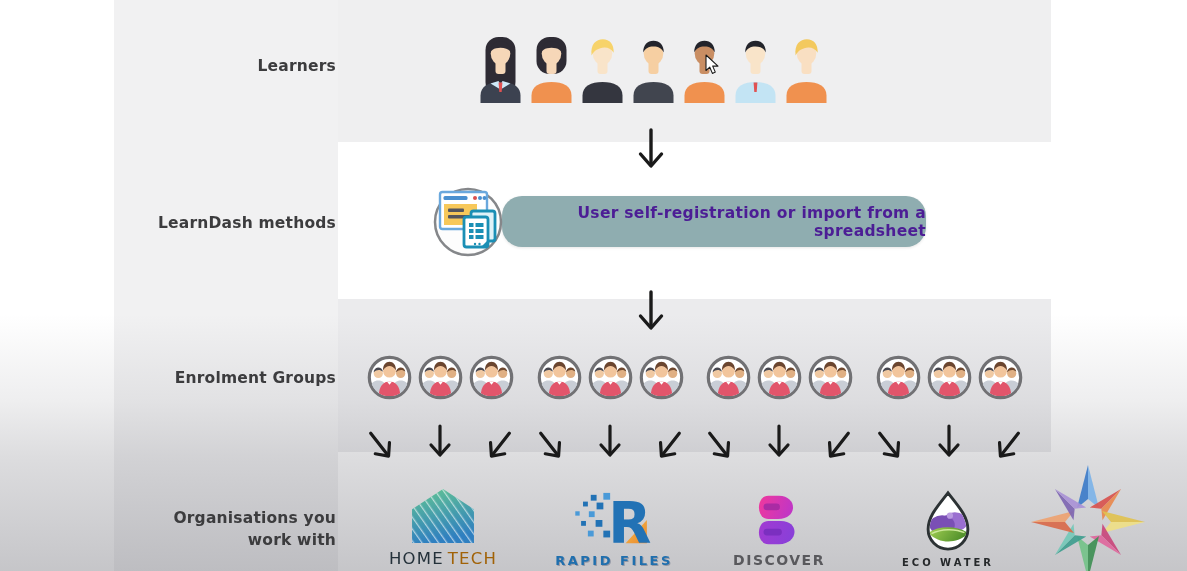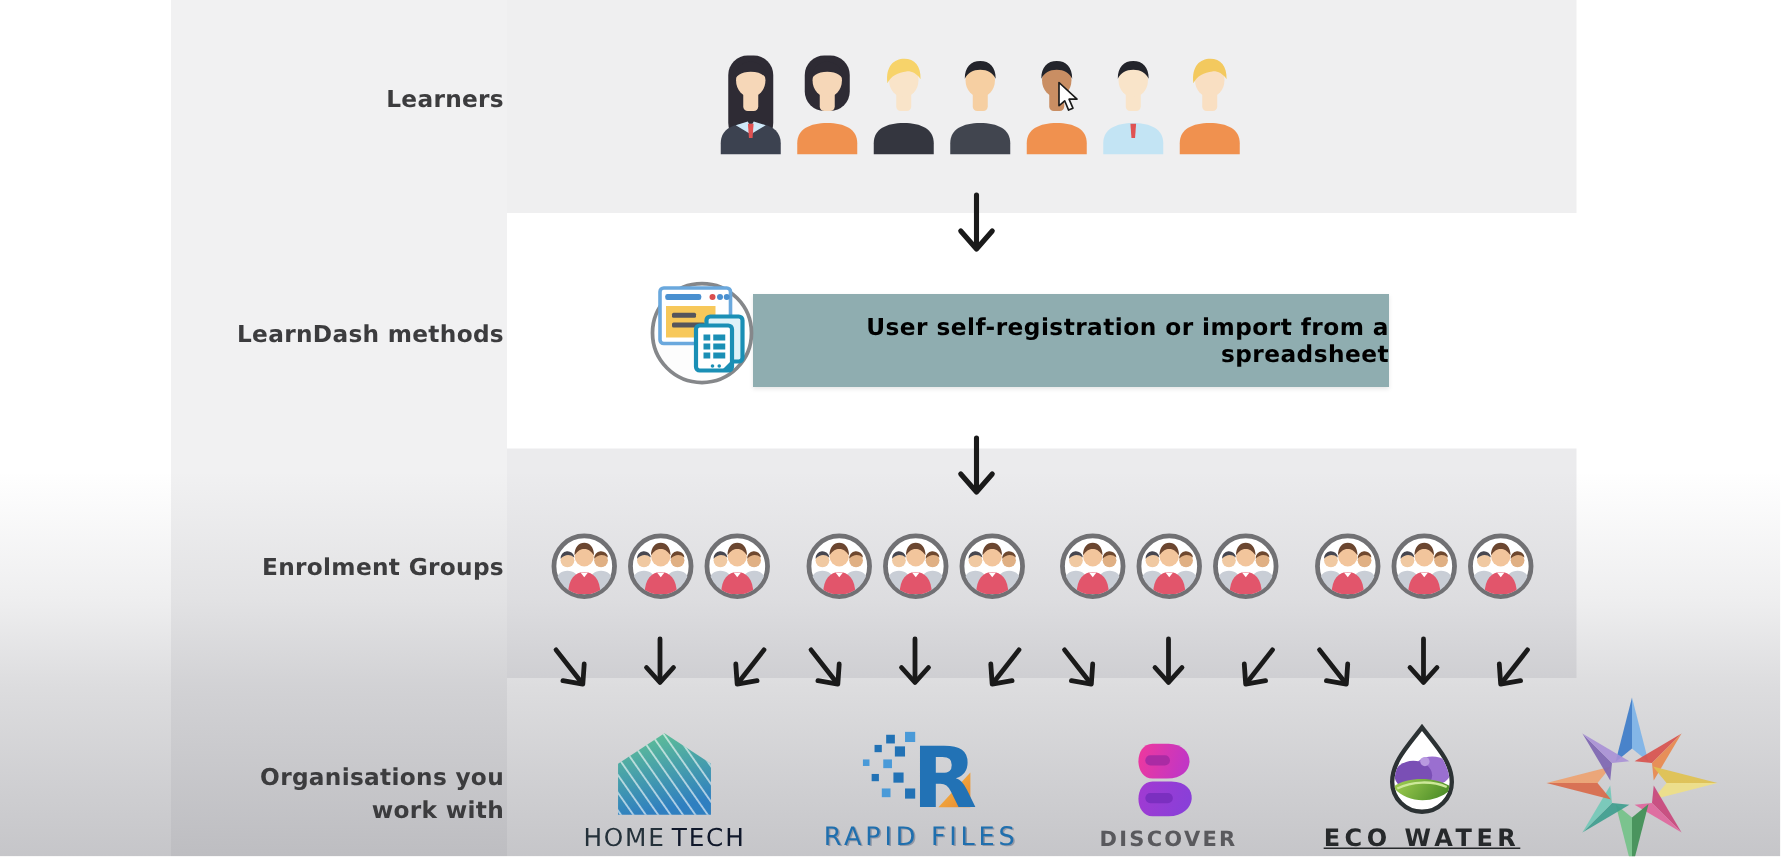--- a/index.html
+++ b/index.html
@@ -10,34 +10,34 @@
   .row1{left:338px;top:0;width:713px;height:142px;background:#efeff0;}
   .row3{left:338px;top:299px;width:713px;height:153px;background:#ebebed;}
   .gradient{position:absolute;left:0;top:0;width:1187px;height:571px;z-index:1;pointer-events:none;
     background:linear-gradient(180deg, rgba(118,118,126,0) 0%, rgba(118,118,126,0) 55%,
       rgba(118,118,126,0.12) 70%, rgba(118,118,126,0.25) 80%, rgba(118,118,126,0.42) 100%);}
   .row-label{position:absolute;left:140px;width:196px;z-index:2;font-size:15.5px;font-weight:bold;
     color:#3c3c3e;letter-spacing:.2px;line-height:1.45;}
   .avatars{position:absolute;left:477px;top:33px;z-index:2;display:flex;gap:4px;}
   .flow-arrow{position:absolute;z-index:2;}
   .enrol-icon{position:absolute;left:431px;top:185px;z-index:3;}
-  .pill{position:absolute;left:502px;top:196px;width:424px;height:62px;z-index:2;background:#8fadb0;
-    border-radius:0;display:flex;align-items:center;justify-content:center;color:#000000;
+  .pill{position:absolute;left:502px;top:196px;width:424px;height:51px;z-index:2;background:#8fadb0;
+    border-radius:20px;display:flex;align-items:center;justify-content:center;color:#4c1d95;
     font-size:15.5px;font-weight:bold;letter-spacing:.3px;box-shadow:0 1px 3px rgba(0,0,0,.10);}
   .cluster{position:absolute;top:354px;z-index:2;display:flex;gap:4px;}
   .fan-arrow{position:absolute;z-index:2;}
   .org{position:absolute;top:472px;width:170px;height:96px;z-index:2;display:flex;
     flex-direction:column;align-items:center;justify-content:flex-end;}
   .org-label{margin-top:3px;white-space:nowrap;}
   .ht-bold{font-size:16.5px;font-weight:400;color:#24313a;letter-spacing:1.2px;}
-  .ht-light{font-size:16.5px;font-weight:400;color:#0f172a;letter-spacing:1.2px;margin-left:4px;}
-  .rf-label{font-size:17px;font-weight:400;color:#1f6fae;letter-spacing:2.5px;
+  .ht-light{font-size:16.5px;font-weight:400;color:#a16207;letter-spacing:1.2px;margin-left:4px;}
+  .rf-label{font-size:13px;font-weight:700;color:#1f6fae;letter-spacing:2.5px;
     text-shadow:1px 1px 0 rgba(20,40,80,.30);}
   .dc-label{font-size:14px;font-weight:800;color:#59595d;letter-spacing:1.5px;}
-  .ew-label{font-size:16px;font-weight:800;color:#26292b;letter-spacing:3px;text-decoration:underline;}
+  .ew-label{font-size:10px;font-weight:800;color:#26292b;letter-spacing:3px;}
   .star{position:absolute;left:1028px;top:462px;z-index:2;}
   .cursor{position:absolute;left:705px;top:54px;z-index:5;}
 </style>
 </head>
 <body>
 
 <div class="stage">
 
   <div class="band label-col"></div>
   <div class="band row1"></div>

